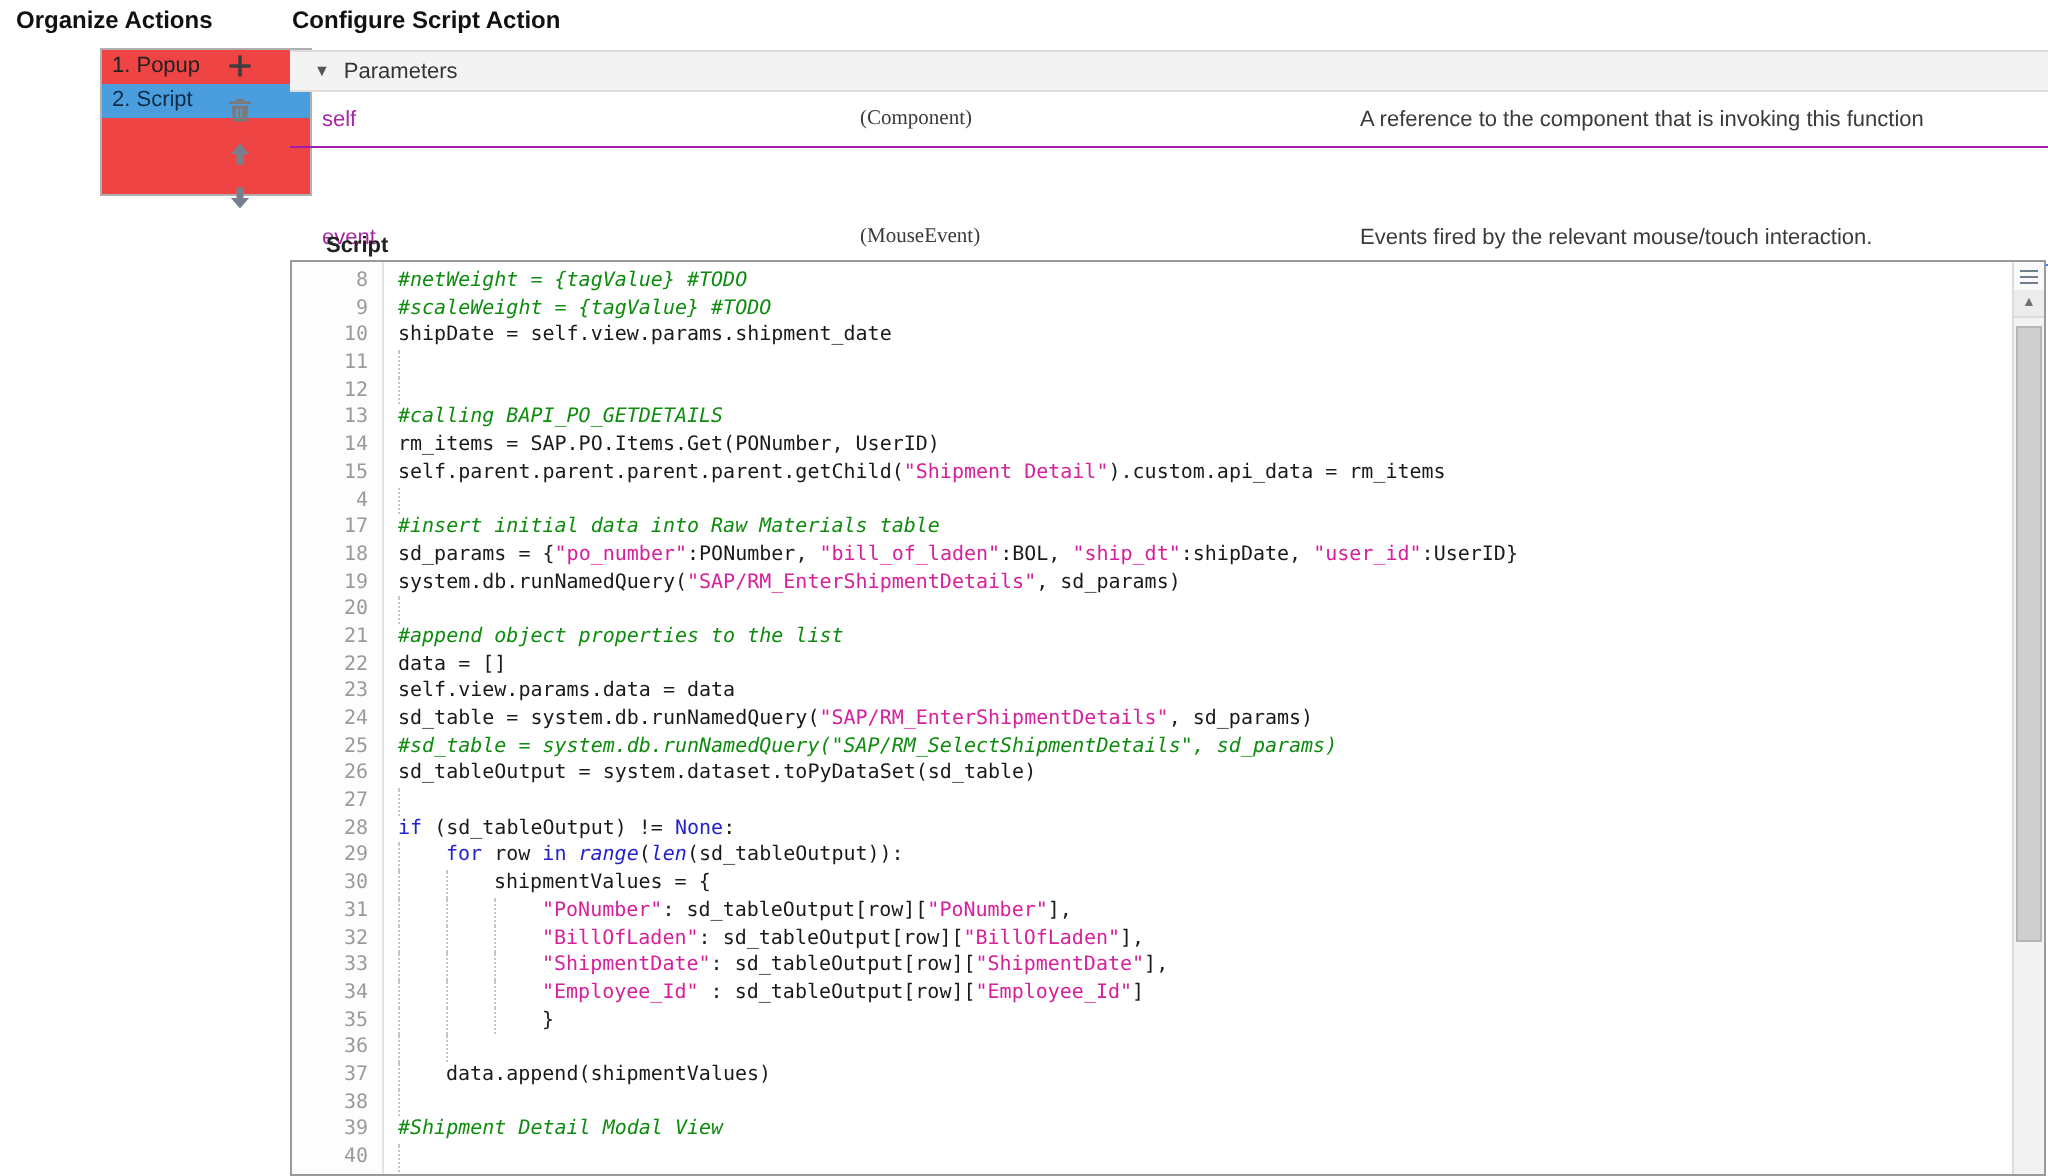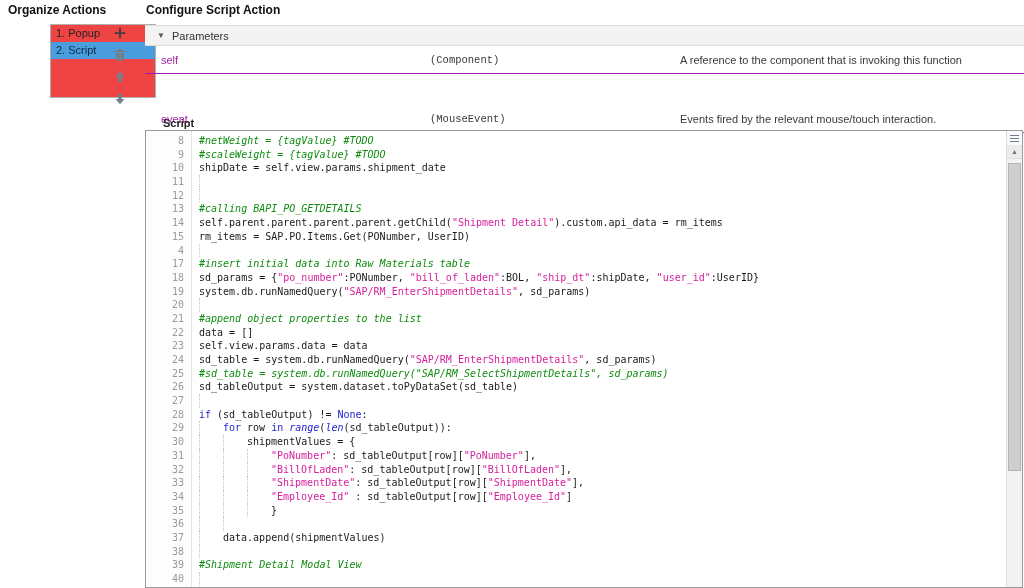--- a/index.html
+++ b/index.html
@@ -35,21 +35,21 @@
     background:#f3f3f3; border-top:1px solid #dddddd; border-bottom:1px solid #dddddd;
     display:flex; align-items:center; gap:7px; padding-left:12px;
     font-size:11px; color:#333; cursor:pointer;
   }
   .chev { font-size:8px; color:#555; }
 
   .param-rows { position:absolute; left:0; right:0; top:46px; }
   .param-row { display:flex; align-items:center; height:28px; font-size:11px; border-bottom:1px solid #a21caf; }
   .param-row.last { border-bottom:1px solid #3b82f6;margin-top:31px; }
   .p-name { width:285px; padding-left:16px; color:var(--param-name,#a626a4); }
-  .p-type { width:250px; color:#3a3a3a; font-family:Liberation Mono, monospace; font-size:10.5px; }
+  .p-type { width:250px; color:#3a3a3a; font-family:Liberation Serif, serif; font-size:10.5px; }
   .p-desc { flex:1; color:#3a3a3a; }
 
   .script-label { position:absolute; left:1px; top:117px; font-size:11px; font-weight:bold; color:#222;margin-left:17px; }
 
   
   .editor {
     position:absolute; left:0; top:130px; width:878px; bottom:0;
     border:1px solid #9a9a9a; background:#fff;
   }
   .gutter {
@@ -186,22 +186,22 @@
         <div class="ln">39</div>
         <div class="ln">40</div>
       </div>
     <div class="code" id="code">
         <div class="code-line"><span class="tk-c">#netWeight = {tagValue} #TODO</span></div>
         <div class="code-line"><span class="tk-c">#scaleWeight = {tagValue} #TODO</span></div>
         <div class="code-line"><span class="tk-p">shipDate = self.view.params.shipment_date</span></div>
         <div class="code-line"><span class="tab"></span></div>
         <div class="code-line"><span class="tab"></span></div>
         <div class="code-line"><span class="tk-c">#calling BAPI_PO_GETDETAILS</span></div>
+        <div class="code-line"><span class="tk-p">rm_items = SAP.PO.Items.Get(PONumber, UserID)</span></div>
         <div class="code-line"><span class="tk-p">self.parent.parent.parent.parent.getChild(</span><span class="tk-s">"Shipment Detail"</span><span class="tk-p">).custom.api_data = rm_items</span></div>
-        <div class="code-line"><span class="tk-p">rm_items = SAP.PO.Items.Get(PONumber, UserID)</span></div>
         <div class="code-line"><span class="tab"></span></div>
         <div class="code-line"><span class="tk-c">#insert initial data into Raw Materials table</span></div>
         <div class="code-line"><span class="tk-p">sd_params = {</span><span class="tk-s">"po_number"</span><span class="tk-p">:PONumber, </span><span class="tk-s">"bill_of_laden"</span><span class="tk-p">:BOL, </span><span class="tk-s">"ship_dt"</span><span class="tk-p">:shipDate, </span><span class="tk-s">"user_id"</span><span class="tk-p">:UserID}</span></div>
         <div class="code-line"><span class="tk-p">system.db.runNamedQuery(</span><span class="tk-s">"SAP/RM_EnterShipmentDetails"</span><span class="tk-p">, sd_params)</span></div>
         <div class="code-line"><span class="tab"></span></div>
         <div class="code-line"><span class="tk-c">#append object properties to the list</span></div>
         <div class="code-line"><span class="tk-p">data = []</span></div>
         <div class="code-line"><span class="tk-p">self.view.params.data = data</span></div>
         <div class="code-line"><span class="tk-p">sd_table = system.db.runNamedQuery(</span><span class="tk-s">"SAP/RM_EnterShipmentDetails"</span><span class="tk-p">, sd_params)</span></div>
         <div class="code-line"><span class="tk-c">#sd_table = system.db.runNamedQuery("SAP/RM_SelectShipmentDetails", sd_params)</span></div>

